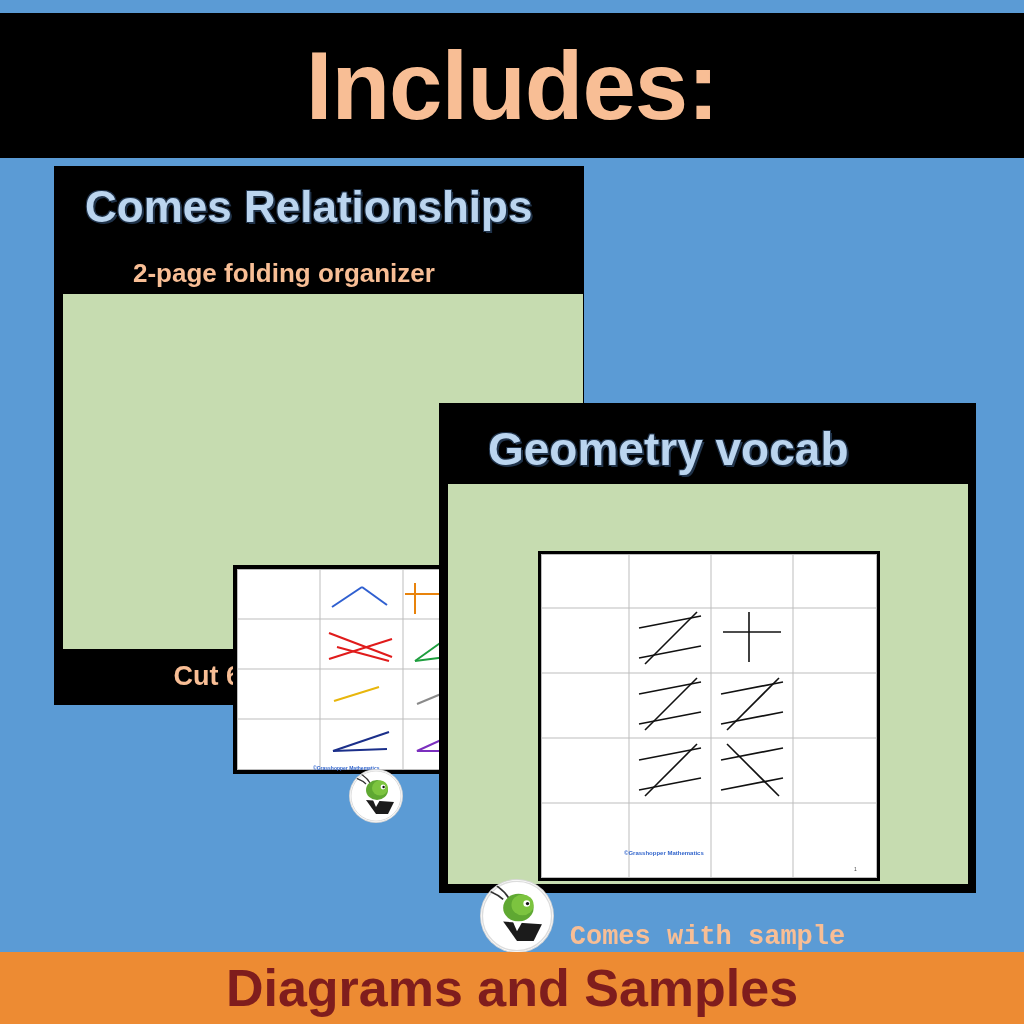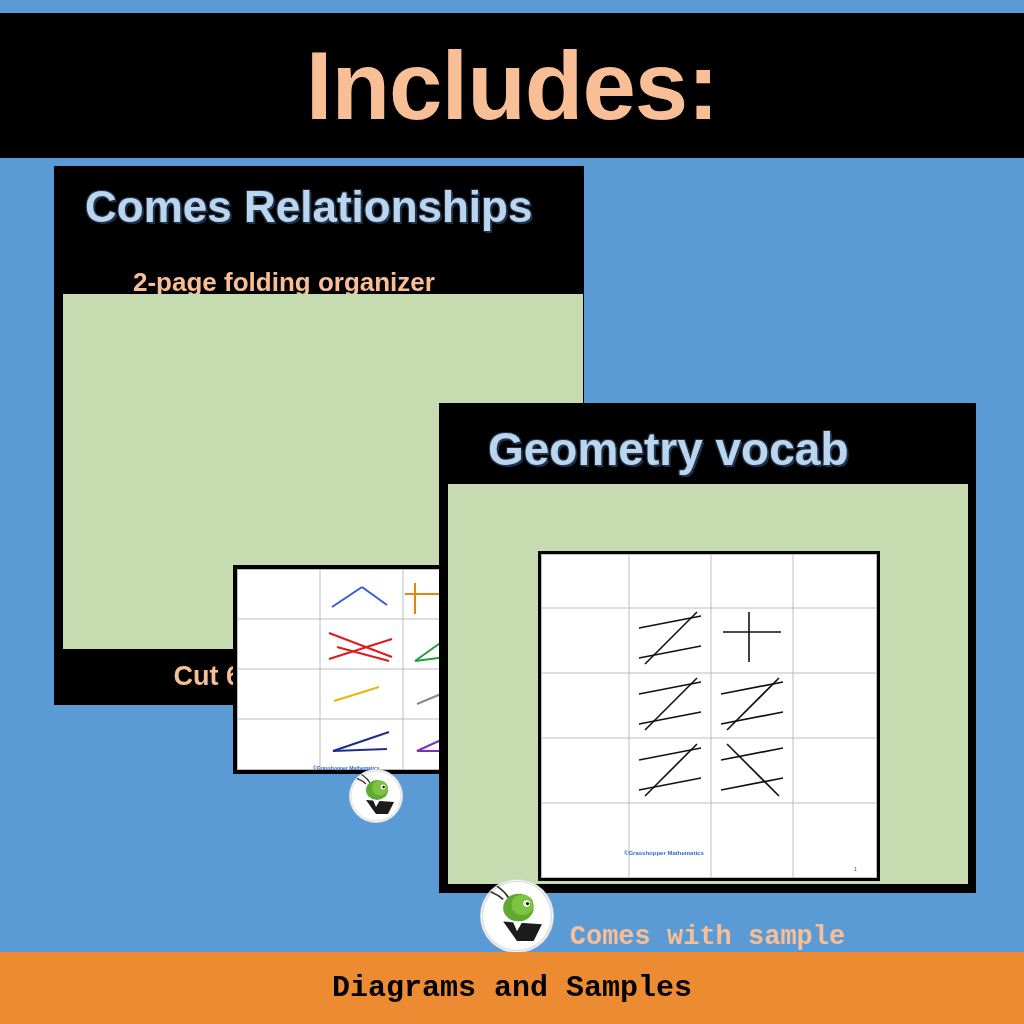--- a/index.html
+++ b/index.html
@@ -38,24 +38,23 @@
   .bottom-banner {
     position: absolute;
     left: 0; top: 952px;
     width: 1024px; height: 72px;
     background: #ED8B33;
     display: flex;
     align-items: center;
     justify-content: center;
   }
   .bottom-banner-text {
-    color: #000000;
-    font-size: 30px;
-    font-weight: bold;
-    font-family: Liberation Mono, monospace;
+    color: #7f1d1d;
+    font-size: 52px;
+    font-weight: bold;
   }
 
   
   .card {
     position: absolute;
     background: #000000;
     box-shadow: 0 0 0 1px #000;
   }
   .card-title {
     color: #BBD5EF;
@@ -89,21 +88,20 @@
   }
   #card-angle .card-title {
     position: absolute;
     left: 30px; top: 15px;
     font-size: 44px;
   }
   #card-angle .card-sub {
     position: absolute;
     left: 78px; top: 91px;
     font-size: 26px;
-    margin-top: 9px;
   }
   #card-angle .card-green {
     left: 8px; top: 127px;
     width: 520px; height: 355px;
   }
   #card-angle .card-footer {
     top: 494px;
     font-size: 27px;
   }
 

